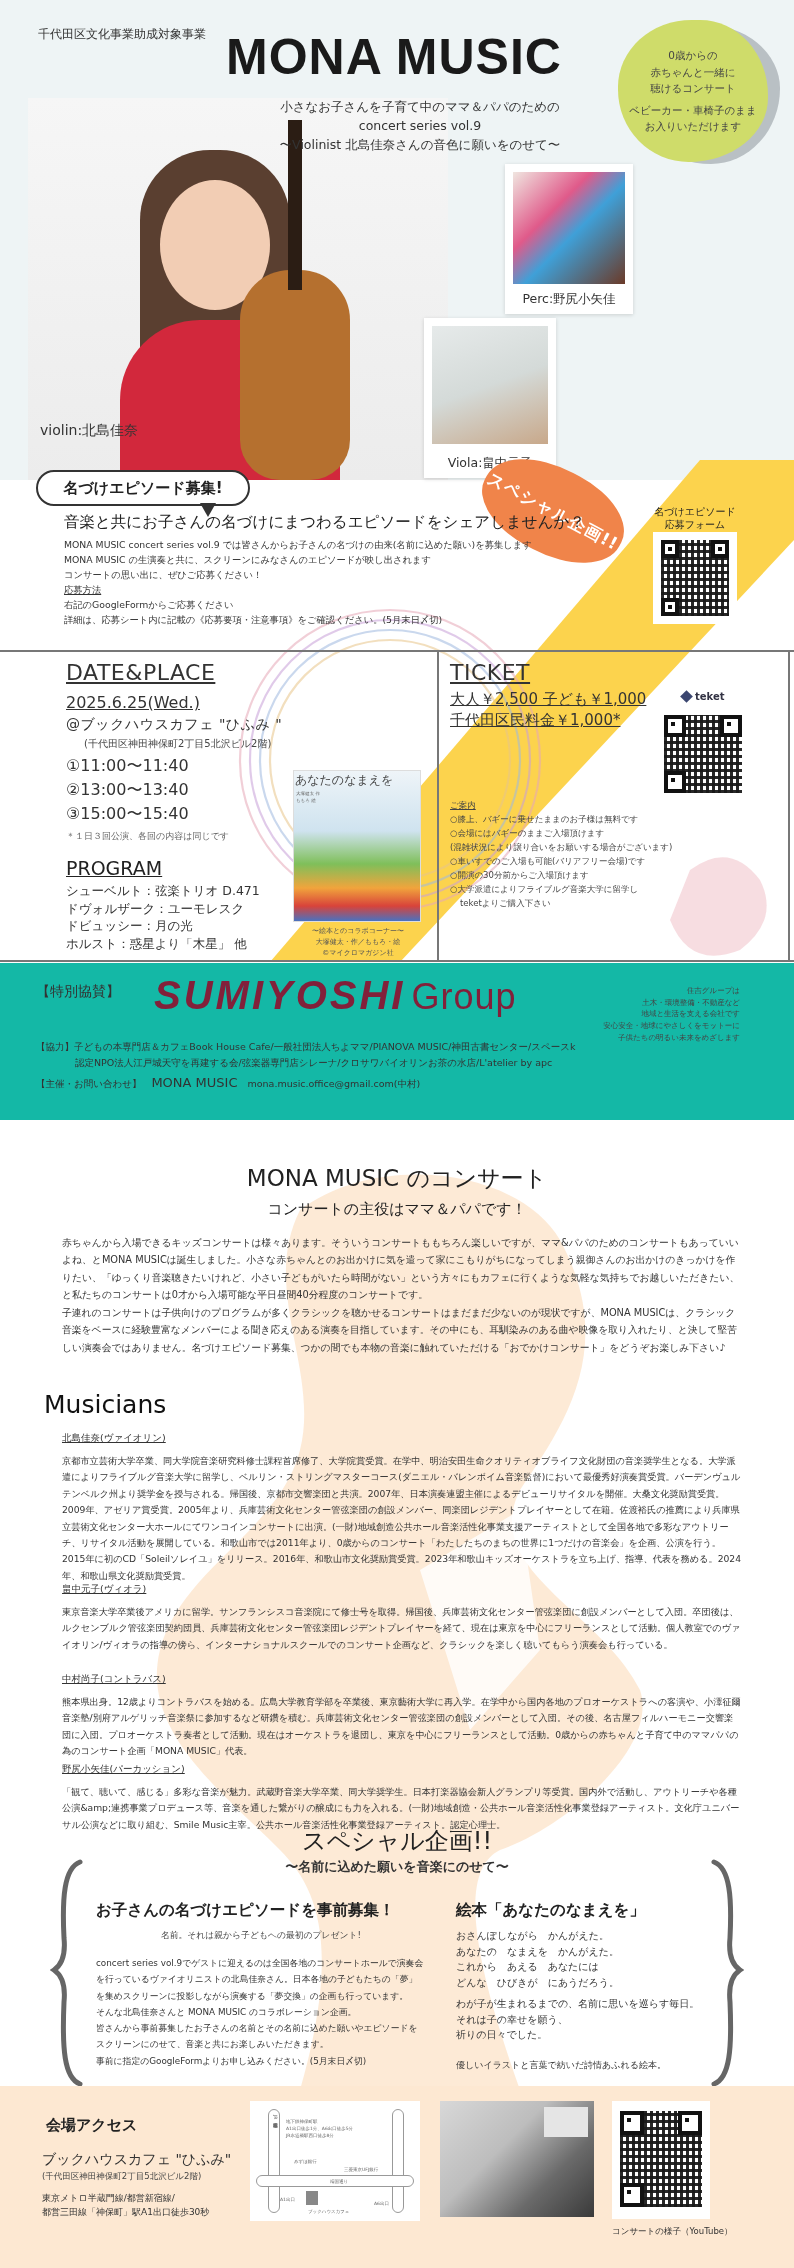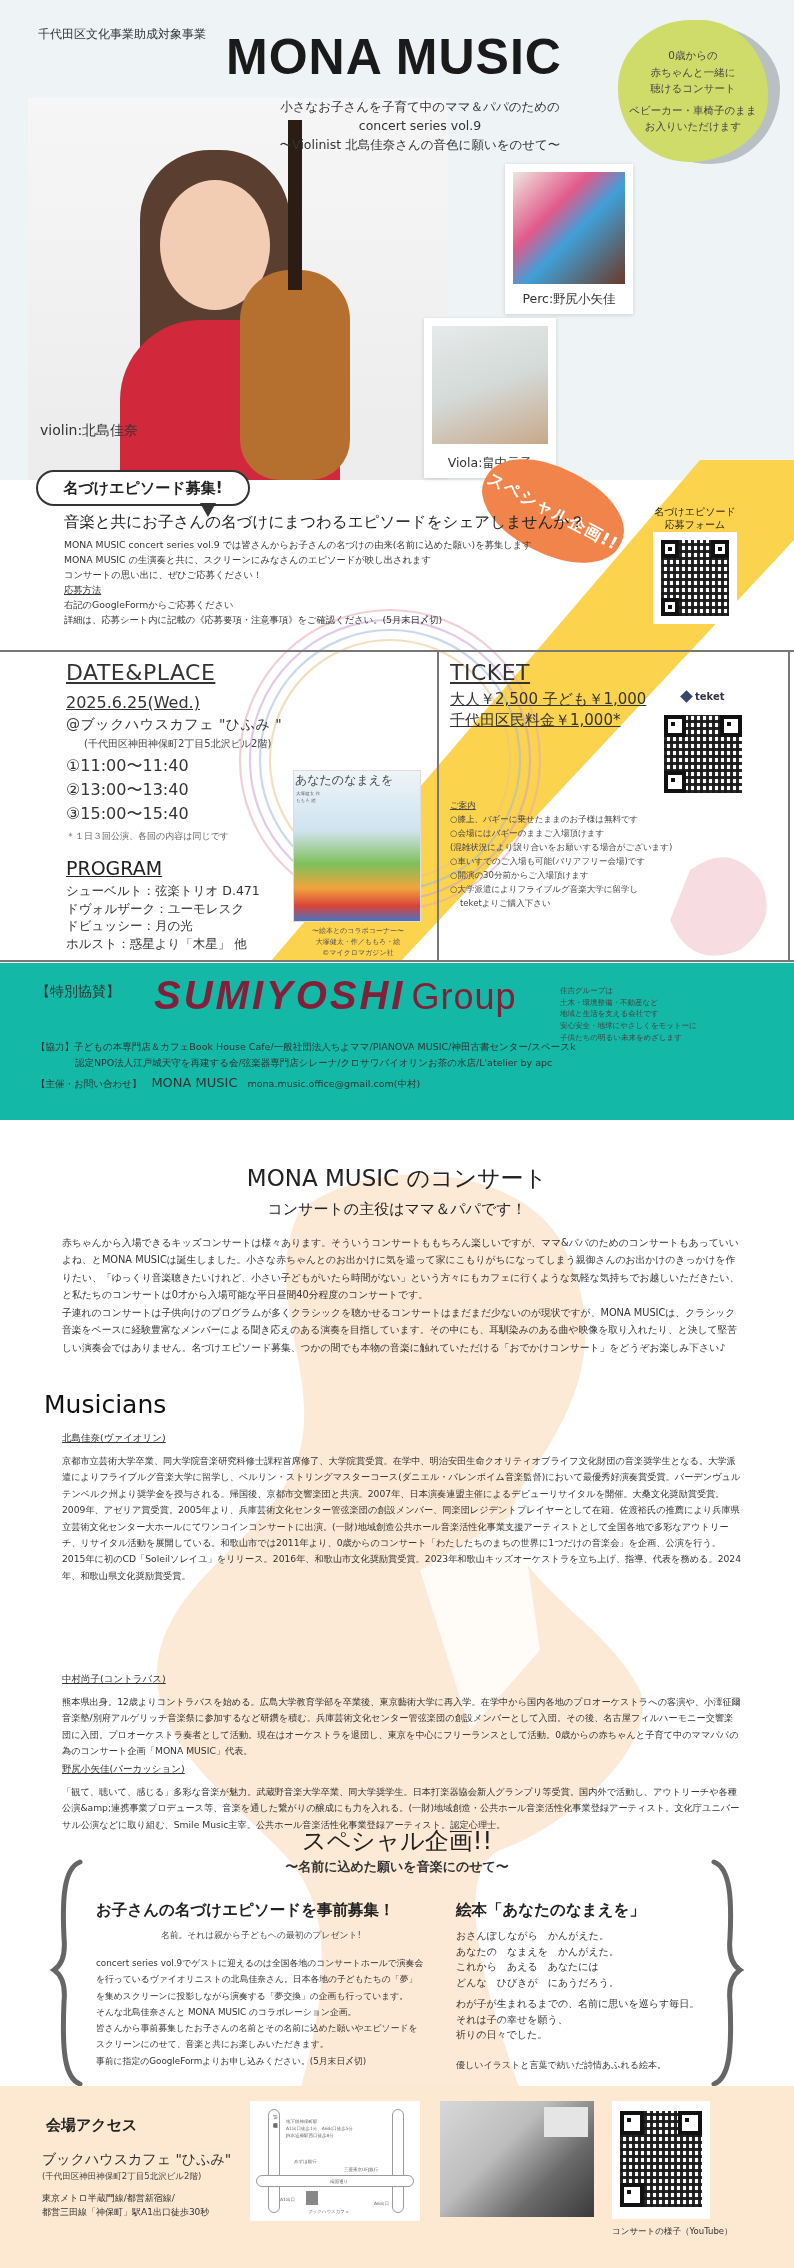--- a/index.html
+++ b/index.html
@@ -89,21 +89,21 @@
   .teket-logo { position: absolute; left: 682px; top: 691px; font-size: 10px; font-weight: bold; color: #334; display: flex; align-items: center; gap: 4px; }
   .teket-logo .dia { width: 9px; height: 9px; background: #3b4670; transform: rotate(45deg); display: inline-block; }
   .qr-teket { left: 662px; top: 713px; width: 82px; height: 82px; }
   .qr-teket .code { left: 2px; top: 2px; width: 78px; height: 78px; }
 
   
   .sponsor { position: absolute; left: 0; top: 963px; width: 794px; height: 157px; background: #14b8a6; }
   .sp-label { position: absolute; left: 36px; top: 20px; font-size: 14px; color: #333; }
   .sp-logo { position: absolute; left: 154px; top: 10px; font-family: "Liberation Sans", sans-serif; font-weight: bold; font-style: italic; color: #82203a; font-size: 38px; letter-spacing: 1px; }
   .sp-logo .grp { font-weight: normal; font-style: normal; font-size: 36px; margin-left: 6px; }
-  .sp-desc { position: absolute; left: 560px; top: 22px; width: 180px; font-size: 7.5px; line-height: 1.55; color: #444; }
+  .sp-desc { position: absolute; left: 560px; top: 22px; width: 180px; text-align: right; font-size: 7.5px; line-height: 1.55; color: #444; }
   .sp-coop { position: absolute; left: 36px; top: 76px; font-size: 9.5px; line-height: 1.7; color: #333; }
   .sp-coop .ind { padding-left: 39px; display: block; }
   .sp-host { position: absolute; left: 36px; top: 112px; font-size: 9.5px; color: #333; display: flex; align-items: baseline; gap: 10px; }
   .sp-host .name { font-size: 13px; }
 
   
   .bg-swoosh { position: absolute; pointer-events: none; }
   .about-title { position: absolute; left: 0; width: 794px; top: 1163px; text-align: center; font-size: 23px; color: #222; }
   .about-sub { position: absolute; left: 0; width: 794px; top: 1200px; text-align: center; font-size: 15px; color: #222; }
   .about-body { position: absolute; left: 62px; top: 1234px; width: 680px; font-size: 9.8px; line-height: 1.78; color: #333; }
@@ -315,20 +315,24 @@
   <div class="about-body">
     <div>赤ちゃんから入場できるキッズコンサートは様々あります。そういうコンサートももちろん楽しいですが、ママ&amp;パパのためのコンサートもあっていいよね、とMONA MUSICは誕生しました。小さな赤ちゃんとのお出かけに気を遣って家にこもりがちになってしまう親御さんのお出かけのきっかけを作りたい、「ゆっくり音楽聴きたいけれど、小さい子どもがいたら時間がない」という方々にもカフェに行くような気軽な気持ちでお越しいただきたい、と私たちのコンサートは0才から入場可能な平日昼間40分程度のコンサートです。</div>
     <div>子連れのコンサートは子供向けのプログラムが多くクラシックを聴かせるコンサートはまだまだ少ないのが現状ですが、MONA MUSICは、クラシック音楽をベースに経験豊富なメンバーによる聞き応えのある演奏を目指しています。その中にも、耳馴染みのある曲や映像を取り入れたり、と決して堅苦しい演奏会ではありません。名づけエピソード募集、つかの間でも本物の音楽に触れていただける「おでかけコンサート」をどうぞお楽しみ下さい♪</div>
   </div>
 
   <div class="musicians-title">Musicians</div>
   <div class="musician" style="top:1432px;">
     <span class="nm">北島佳奈(ヴァイオリン)</span>
     <div class="bio">京都市立芸術大学卒業、同大学院音楽研究科修士課程首席修了、大学院賞受賞。在学中、明治安田生命クオリティオブライフ文化財団の音楽奨学生となる。大学派遣によりフライブルグ音楽大学に留学し、ベルリン・ストリングマスターコース(ダニエル・バレンボイム音楽監督)において最優秀好演奏賞受賞。バーデンヴュルテンベルク州より奨学金を授与される。帰国後、京都市交響楽団と共演。2007年、日本演奏連盟主催によるデビューリサイタルを開催。大桑文化奨励賞受賞。2009年、アゼリア賞受賞。2005年より、兵庫芸術文化センター管弦楽団の創設メンバー、同楽団レジデントプレイヤーとして在籍。佐渡裕氏の推薦により兵庫県立芸術文化センター大ホールにてワンコインコンサートに出演。(一財)地域創造公共ホール音楽活性化事業支援アーティストとして全国各地で多彩なアウトリーチ、リサイタル活動を展開している。和歌山市では2011年より、0歳からのコンサート「わたしたちのまちの世界に1つだけの音楽会」を企画、公演を行う。2015年に初のCD「Soleilソレイユ」をリリース。2016年、和歌山市文化奨励賞受賞。2023年和歌山キッズオーケストラを立ち上げ、指導、代表を務める。2024年、和歌山県文化奨励賞受賞。</div>
   </div>
+  <div class="musician" style="top:1583px;">
+    <span class="nm">畠中元子(ヴィオラ)</span>
+    <div class="bio">東京音楽大学卒業後アメリカに留学。サンフランシスコ音楽院にて修士号を取得。帰国後、兵庫芸術文化センター管弦楽団に創設メンバーとして入団。卒団後は、ルクセンブルク管弦楽団契約団員、兵庫芸術文化センター管弦楽団レジデントプレイヤーを経て、現在は東京を中心にフリーランスとして活動。個人教室でのヴァイオリン/ヴィオラの指導の傍ら、インターナショナルスクールでのコンサート企画など、クラシックを楽しく聴いてもらう演奏会も行っている。</div>
+  </div>
   <div class="musician" style="top:1673px;">
     <span class="nm">中村尚子(コントラバス)</span>
     <div class="bio">熊本県出身。12歳よりコントラバスを始める。広島大学教育学部を卒業後、東京藝術大学に再入学。在学中から国内各地のプロオーケストラへの客演や、小澤征爾音楽塾/別府アルゲリッチ音楽祭に参加するなど研鑽を積む。兵庫芸術文化センター管弦楽団の創設メンバーとして入団。その後、名古屋フィルハーモニー交響楽団に入団。プロオーケストラ奏者として活動。現在はオーケストラを退団し、東京を中心にフリーランスとして活動。0歳からの赤ちゃんと子育て中のママパパの為のコンサート企画「MONA MUSIC」代表。</div>
   </div>
   <div class="musician" style="top:1763px;">
     <span class="nm">野尻小矢佳(パーカッション)</span>
     <div class="bio">「観て、聴いて、感じる」多彩な音楽が魅力。武蔵野音楽大学卒業、同大学奨学生。日本打楽器協会新人グランプリ等受賞。国内外で活動し、アウトリーチや各種公演&amp;amp;連携事業プロデュース等、音楽を通した繋がりの醸成にも力を入れる。(一財)地域創造・公共ホール音楽活性化事業登録アーティスト。文化庁ユニバーサル公演などに取り組む、Smile Music主宰。公共ホール音楽活性化事業登録アーティスト。認定心理士。</div>
   </div>
 
   <div class="special-title">スペシャル企画!!</div>

